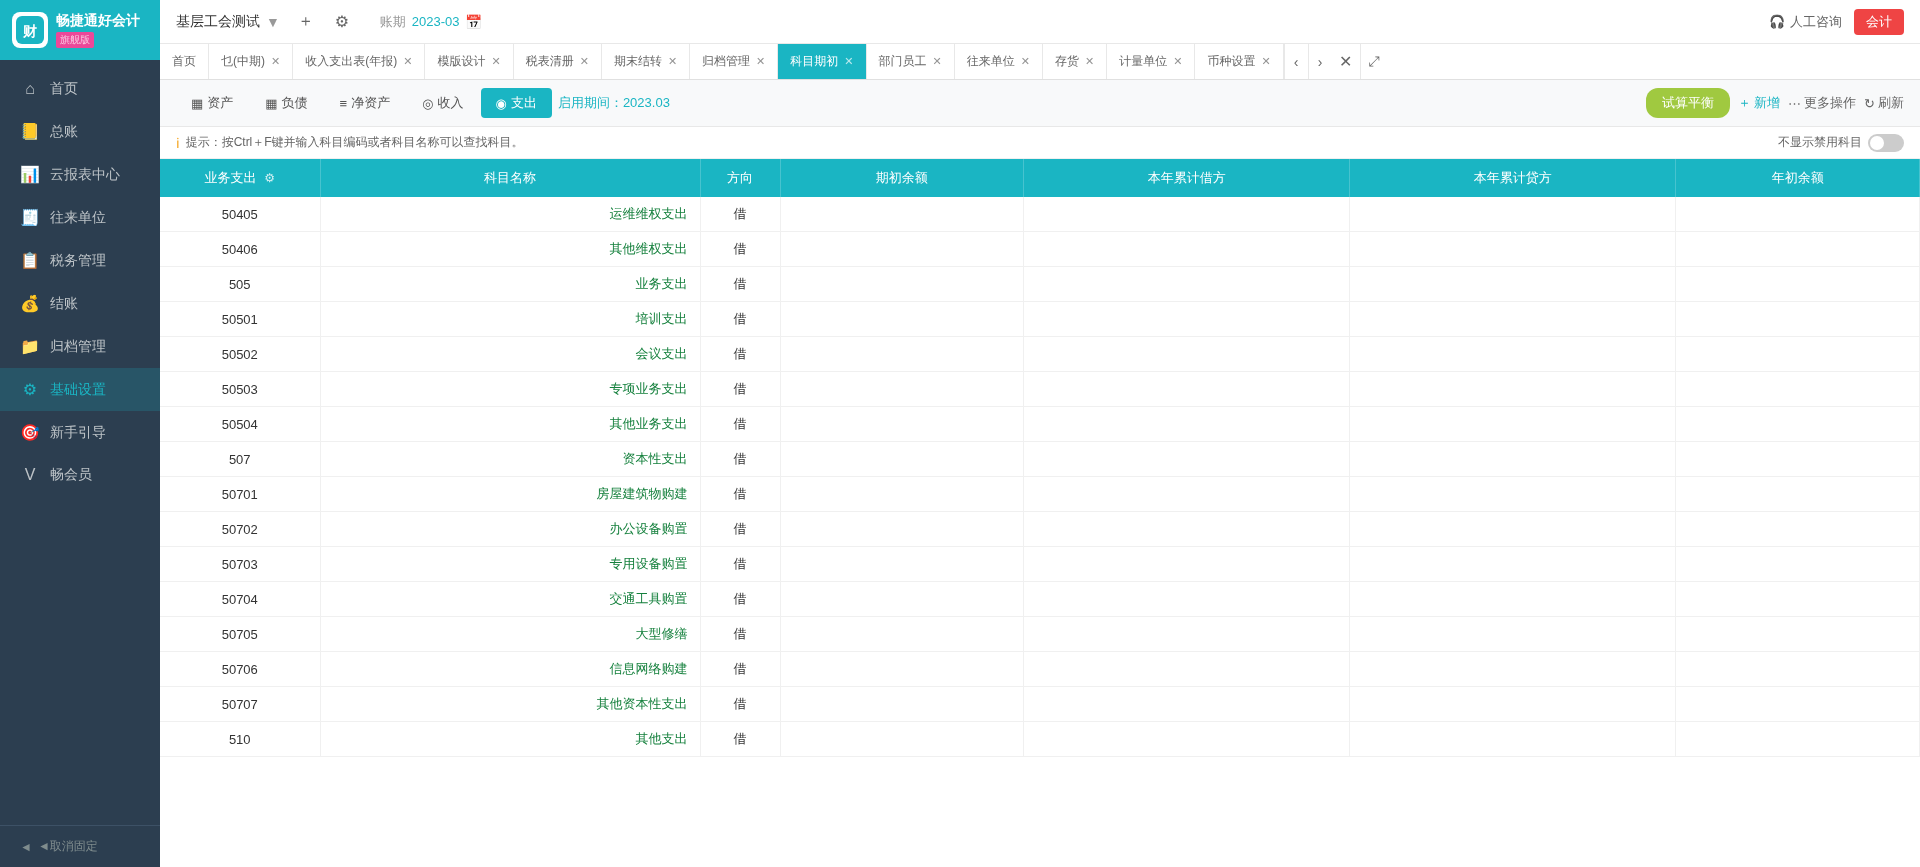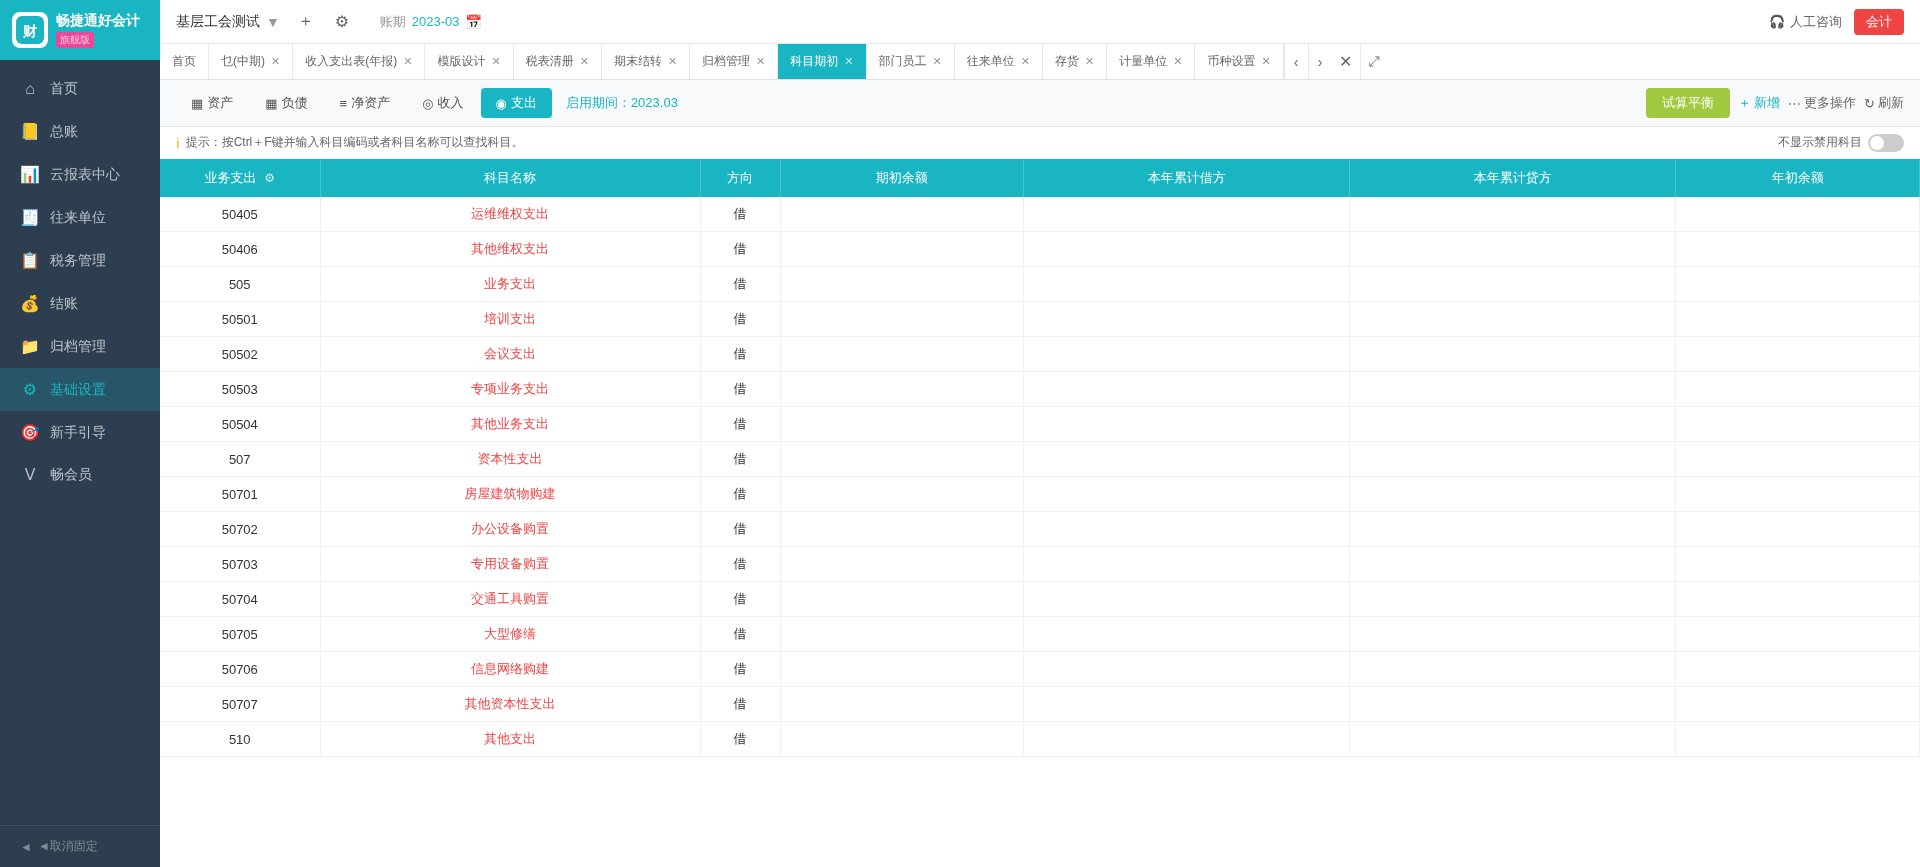--- a/index.html
+++ b/index.html
@@ -46,24 +46,24 @@
     .tab-expand { width: 28px; display: flex; align-items: center; justify-content: center; border: none; background: none; cursor: pointer; color: #666; font-size: 14px; flex-shrink: 0; border-left: 1px solid #e8e8e8; }
 
     
     .content { flex: 1; display: flex; flex-direction: column; overflow: hidden; }
 
     
     .category-bar { background: #f8f9fa; padding: 8px 16px; display: flex; align-items: center; gap: 2px; border-bottom: 1px solid #e8e8e8; }
     .cat-tab { display: flex; align-items: center; gap: 4px; padding: 5px 14px; border-radius: 4px; font-size: 13px; color: #555; cursor: pointer; border: 1px solid transparent; }
     .cat-tab.active { background: #1ab5c3; color: #fff; }
     .cat-tab-icon { font-size: 13px; }
-    .period-info { margin-left: 12px; font-size: 13px; color: #666; }
+    .period-info { margin-left: 4px; font-size: 13px; color: #666; }
     .period-info span { color: #1ab5c3; }
     .toolbar-right { margin-left: auto; display: flex; align-items: center; gap: 8px; }
-    .btn-balance { background: #a0c940; color: #fff; border: none; padding: 6px 16px; border-radius: 4px; font-size: 13px; cursor: pointer; font-weight: 500; }
+    .btn-balance { background: #a0c940; color: #fff; border: none; padding: 6px 16px; border-radius: 12px; font-size: 13px; cursor: pointer; font-weight: 500; }
     .btn-add { background: none; border: none; color: #1ab5c3; cursor: pointer; font-size: 13px; display: flex; align-items: center; gap: 3px; }
     .btn-more { background: none; border: none; color: #666; cursor: pointer; font-size: 13px; display: flex; align-items: center; gap: 3px; }
     .btn-refresh { background: none; border: none; color: #666; cursor: pointer; font-size: 13px; display: flex; align-items: center; gap: 3px; }
 
     
     .hint-bar { background: #fff; padding: 6px 16px; display: flex; align-items: center; gap: 6px; border-bottom: 1px solid #f0f0f0; }
     .hint-icon { color: #f5a623; font-size: 14px; }
     .hint-text { font-size: 12px; color: #666; }
     .show-disabled-toggle { margin-left: auto; display: flex; align-items: center; gap: 6px; font-size: 12px; color: #666; }
     .toggle { width: 36px; height: 18px; background: #ccc; border-radius: 9px; position: relative; cursor: pointer; }
@@ -74,21 +74,21 @@
     .table-container::-webkit-scrollbar { width: 8px; }
     .table-container::-webkit-scrollbar-track { background: #f1f1f1; }
     .table-container::-webkit-scrollbar-thumb { background: #ccc; border-radius: 4px; }
     table { width: 100%; border-collapse: collapse; }
     thead tr { background: #1ab5c3; color: #fff; }
     thead th { padding: 10px 12px; text-align: center; font-weight: 500; font-size: 13px; border-right: 1px solid rgba(255,255,255,0.2); white-space: nowrap; }
     thead th:first-child { text-align: center; }
     tbody tr { border-bottom: 1px solid #f0f0f0; }
     tbody td { padding: 8px 12px; font-size: 13px; color: #333; text-align: center; border-right: 1px solid #f0f0f0; }
     tbody td.code { text-align: center; color: #333; }
-    tbody td.name { text-align: center; color: #ef4444; }
+    tbody td.name { text-align: right; color: #15803d; }
     tbody td.direction { text-align: center; color: #333; }
     .col-code { width: 160px; }
     .col-name { width: 380px; }
     .col-dir { width: 80px; }
     .col-balance { width: auto; }
     .gear-icon-inline { font-size: 12px; color: rgba(255,255,255,0.8); margin-left: 4px; }
   </style>
 </head>
 <body>
 

